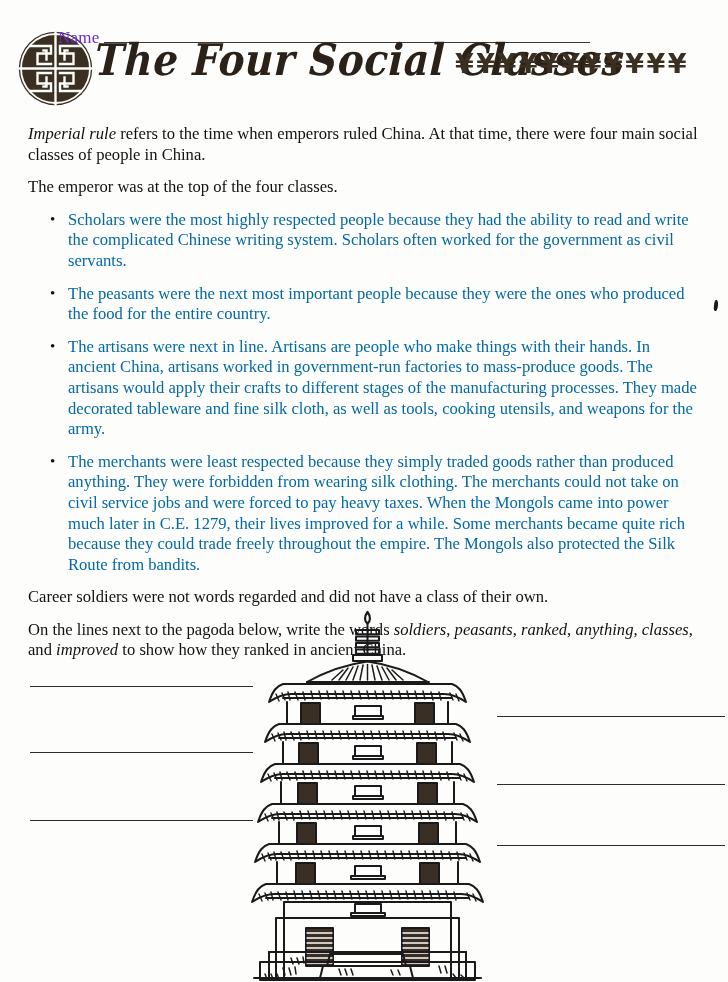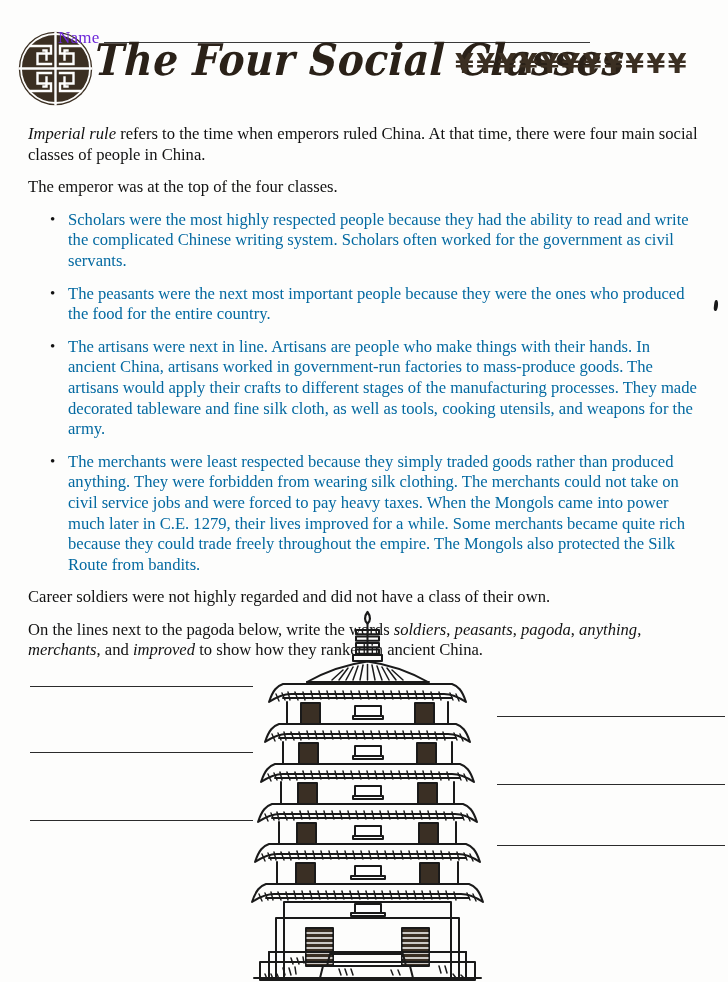--- a/index.html
+++ b/index.html
@@ -167,23 +167,23 @@
 
     <p class="para">The emperor was at the top of the four classes.</p>
 
     <ul class="classes">
       <li>Scholars were the most highly respected people because they had the ability to read and write the complicated Chinese writing system. Scholars often worked for the government as civil servants.</li>
       <li>The peasants were the next most important people because they were the ones who produced the food for the entire country.</li>
       <li>The artisans were next in line. Artisans are people who make things with their hands. In ancient China, artisans worked in government-run factories to mass-produce goods. The artisans would apply their crafts to different stages of the manufacturing processes. They made decorated tableware and fine silk cloth, as well as tools, cooking utensils, and weapons for the army.</li>
       <li>The merchants were least respected because they simply traded goods rather than produced anything. They were forbidden from wearing silk clothing. The merchants could not take on civil service jobs and were forced to pay heavy taxes. When the Mongols came into power much later in C.E. 1279, their lives improved for a while. Some merchants became quite rich because they could trade freely throughout the empire. The Mongols also protected the Silk Route from bandits.</li>
     </ul>
 
-    <p class="para">Career soldiers were not highly regarded and did not have a class of their own.</p>
-
-    <p class="para"><span>On the lines next to the pagoda below, write the words </span><em>soldiers</em><span>, </span><em>peasants</em><span>, </span><em>pagoda</em><span>, </span><em>anything</em><span>, </span><em>merchants</em><span>, and </span><em>improved</em><span> to show how they ranked in ancient China.</span></p>
+    <p class="para">Career soldiers were not words regarded and did not have a class of their own.</p>
+
+    <p class="para"><span>On the lines next to the pagoda below, write the words </span><em>soldiers</em><span>, </span><em>peasants</em><span>, </span><em>ranked</em><span>, </span><em>anything</em><span>, </span><em>classes</em><span>, and </span><em>improved</em><span> to show how they ranked in ancient China.</span></p>
   </div>
 
   <div class="answer-line" style="left:30px; top:686px; width:223px;"></div>
   <div class="answer-line" style="left:30px; top:752px; width:223px;"></div>
   <div class="answer-line" style="left:30px; top:820px; width:223px;"></div>
 
   <div class="answer-line" style="left:497px; top:716px; width:228px;"></div>
   <div class="answer-line" style="left:497px; top:784px; width:228px;"></div>
   <div class="answer-line" style="left:497px; top:845px; width:228px;"></div>
 

